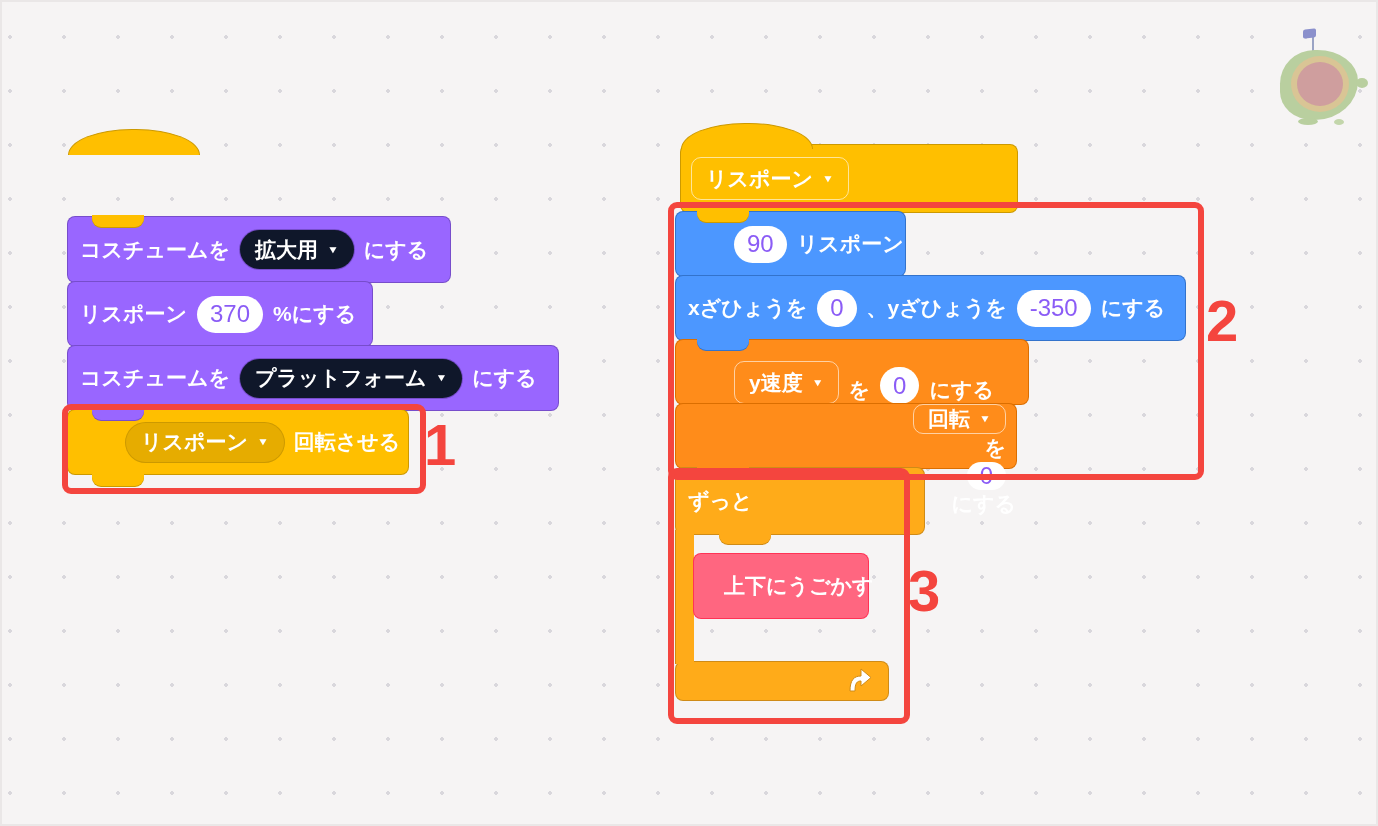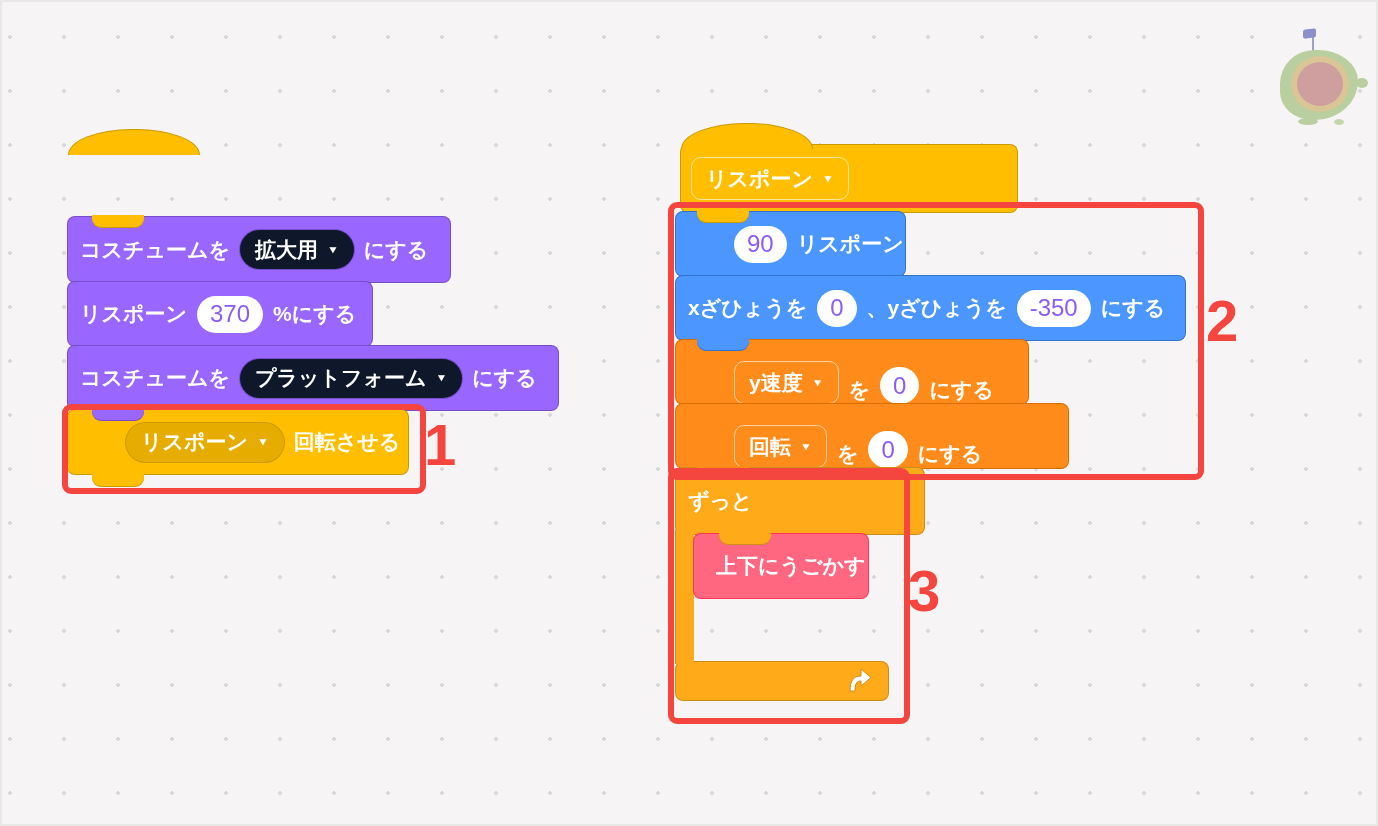--- a/index.html
+++ b/index.html
@@ -84,22 +84,22 @@
   #hat-l {left:68px;top:151px;width:220px;height:66px;}
   #looks1{left:68px;top:217px;width:382px;height:65px;}
   #looks2{left:68px;top:282px;width:304px;height:64px;}
   #looks3{left:68px;top:346px;width:490px;height:64px;}
   #bcast {left:68px;top:410px;width:340px;height:64px;}
   #dome-r{left:681px;top:123px;width:132px;height:26px;}
   #hat-r {left:681px;top:145px;width:336px;height:67px;padding-left:10px;}
   #blue1 {left:676px;top:212px;width:229px;height:64px;}
   #blue2 {left:676px;top:276px;width:509px;height:64px;}
   #or1   {left:676px;top:340px;width:352px;height:64px;}
-  #or2   {left:676px;top:404px;width:392px;height:64px;}
-  #pink1 {left:694px;top:534px;width:174px;height:64px;z-index:2;padding-left:22px;font-family:Liberation Serif, serif;}
+  #or2   {left:676px;top:404px;width:340px;height:64px;flex-direction:column;}
+  #pink1 {left:694px;top:554px;width:174px;height:64px;z-index:2;padding-left:30px;font-family:Liberation Serif, serif;}
   #pink2 {left:694px;top:598px;width:132px;height:64px;z-index:2;padding-left:14px;}
   #nub-l1{left:92px;top:215px;}
   #nub-l2{left:92px;top:408px;}
   #nub-l3{left:92px;top:472px;height:14px;}
   #nub-r1{left:697px;top:210px;}
   #nub-r2{left:697px;top:338px;}
   #nub-r3{left:697px;top:466px;}
   #nub-r4{left:719px;top:532px;}
   .flag-icon{width:27px;height:27px;margin-right:11px;flex:0 0 auto;}
   

